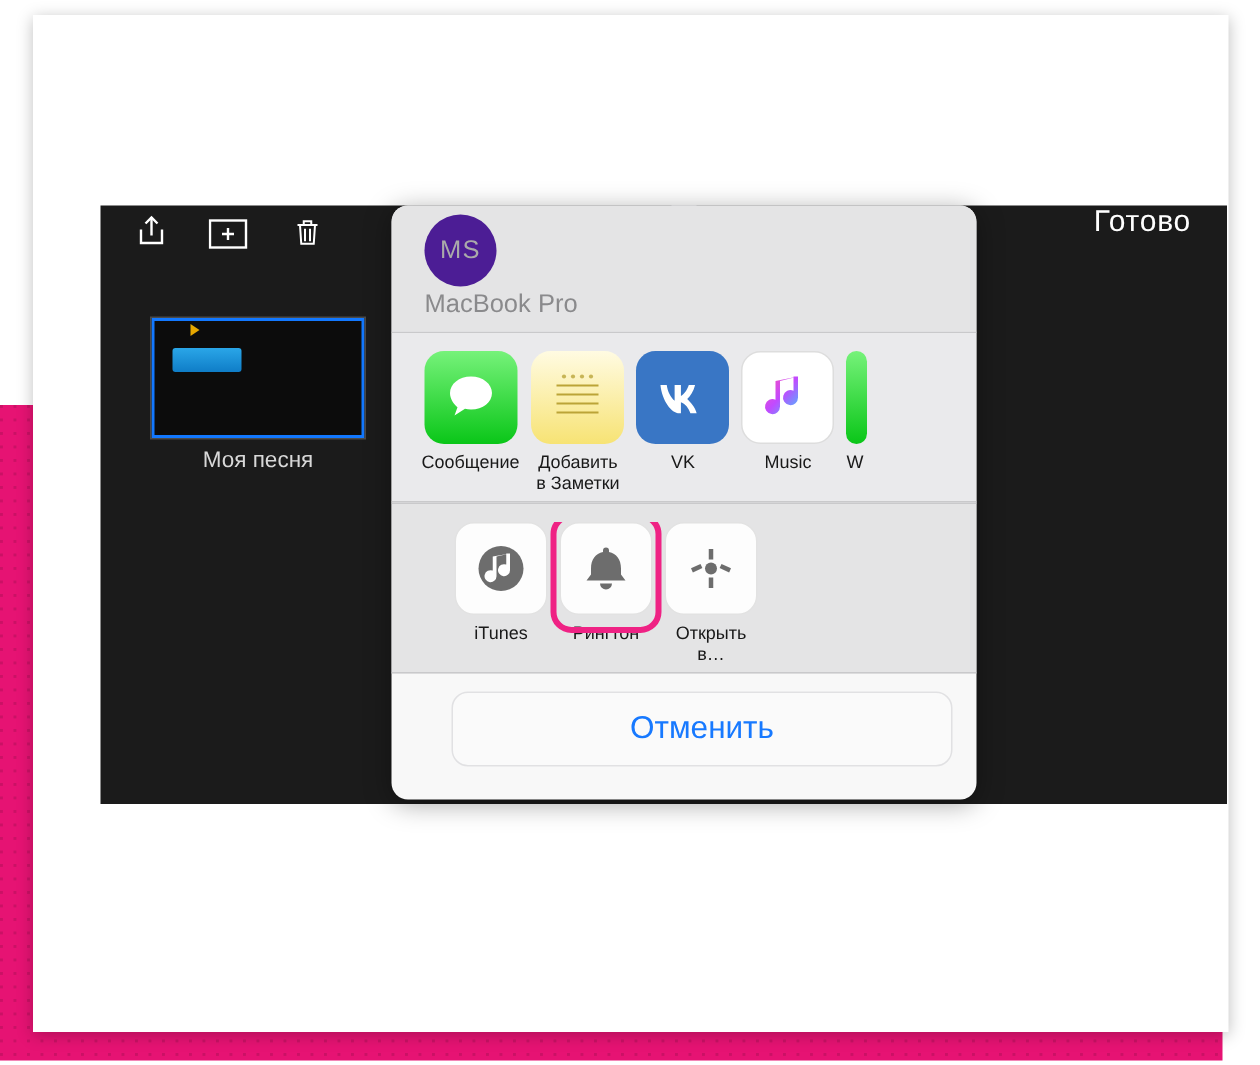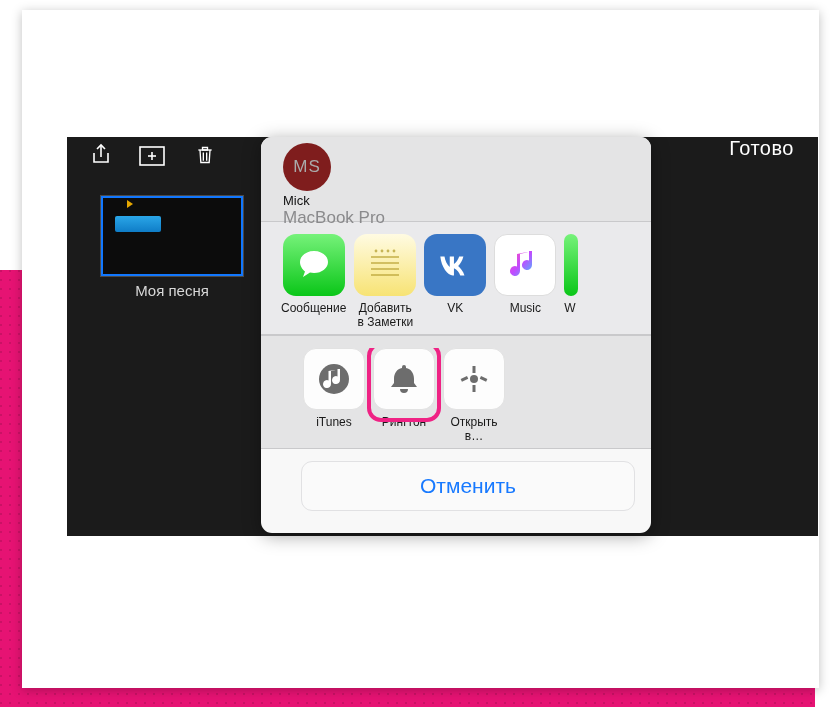--- a/index.html
+++ b/index.html
@@ -59,21 +59,21 @@
     margin-right: 24px;
     font-size: 20px;
     color: #fff;
     font-weight: 300;
     letter-spacing: 0.5px;
   }
   .icon-trash svg { width: 20px; height: 22px; }
 
   .song-thumb {
     position: absolute;
-    top: 59px; left: 34px;
+    top: 75px; left: 34px;
     width: 142px;
   }
   .song-thumb-inner {
     width: 142px; height: 80px;
     background: #0c0c0c;
     border: 2px solid #1278ff;
     outline: 1px solid #4a4a4a;
     position: relative;
   }
   .song-thumb-inner .track {
@@ -118,21 +118,21 @@
   }
   .airdrop {
     background: #e4e4e5;
     height: 84px;
     padding: 6px 12px 0 22px;
     position: relative;
   }
   .airdrop-avatar {
     width: 48px; height: 48px;
     border-radius: 50%;
-    background: #7f1d1d;
+    background: #4c1d95;
     color: #aaa;
     display: flex; align-items: center; justify-content: center;
     font-size: 17px; letter-spacing: 1px;
     margin-bottom: 2px;
   }
   .airdrop-name { font-size: 13px; color: #111; }
   .airdrop-sub  { font-size: 17px; color: #8a8a8c; }
 
   .row { background: #eaeaec; border-top: 1px solid #c9c9cb; border-bottom: 1px solid #c9c9cb; padding: 12px 0 4px 0; }
   .row.actions { background: #e4e4e5; padding-left: 22px; }
@@ -230,21 +230,20 @@
         <div class="play"></div>
         <div class="track"></div>
       </div>
       <div class="song-label">Моя песня</div>
     </div>
 
     <div class="popover">
 
       <div class="airdrop">
         <div class="airdrop-avatar">MS</div>
-        <div class="airdrop-name">Mick</div>
         <div class="airdrop-sub">MacBook Pro</div>
       </div>
 
       <div class="row apps">
         <div class="row-scroll">
           <div class="share-item">
             <div class="share-icon bg-green">
               <svg viewBox="0 0 40 40" width="40" height="40">
                   <path fill="#fff" d="M20 6c8 0 14 5 14 11s-6 11-14 11c-1.4 0-2.8-.2-4-.5L9 32l2-5.5C8.5 24.5 6 21 6 17 6 11 12 6 20 6z"></path>
                 </svg>

